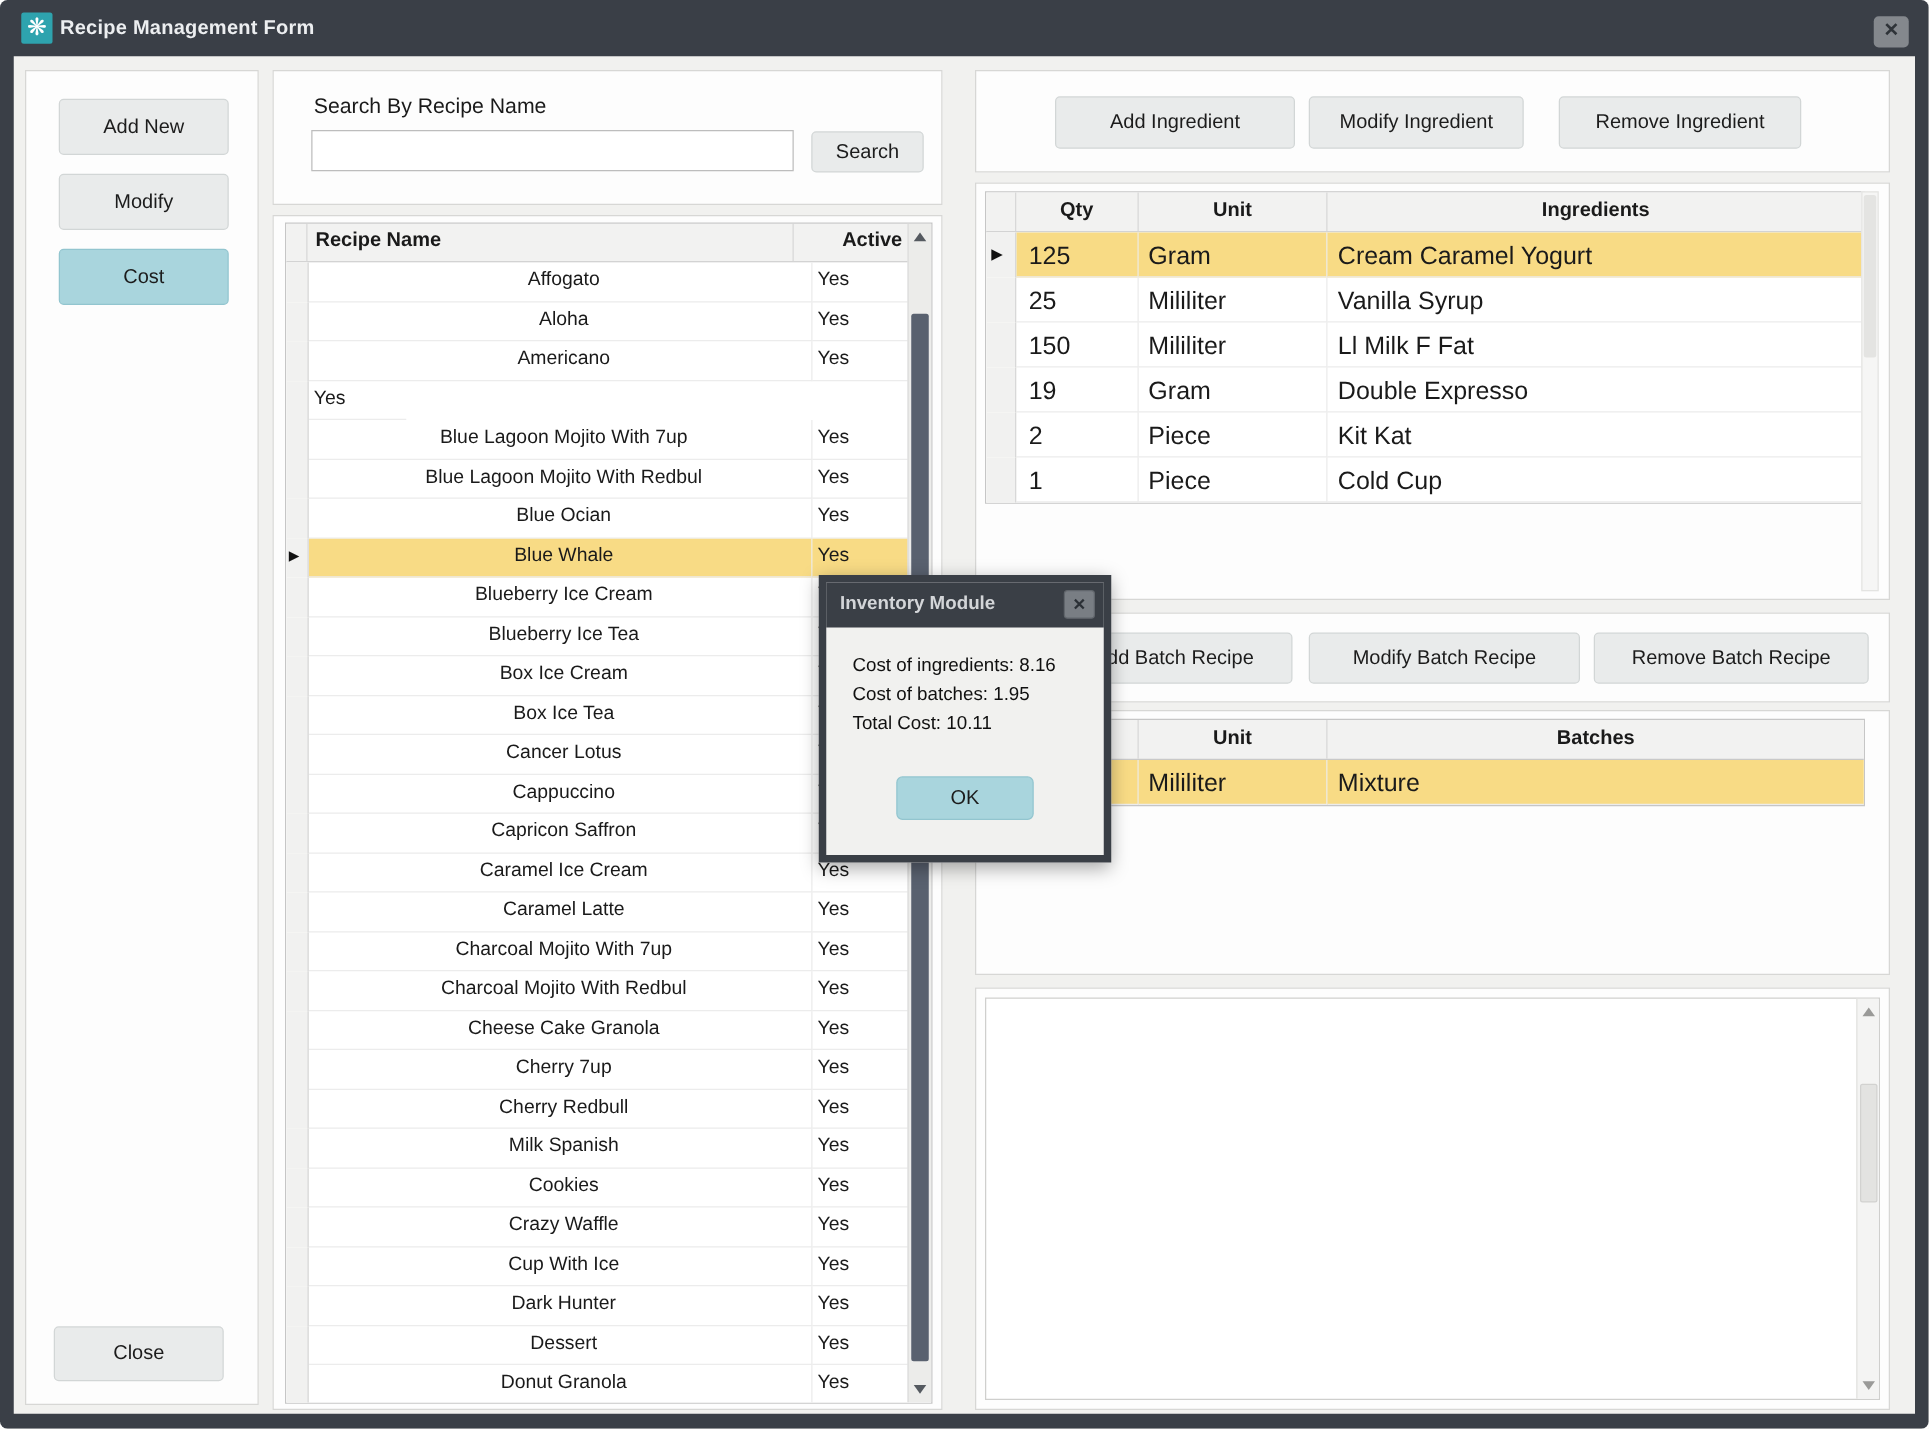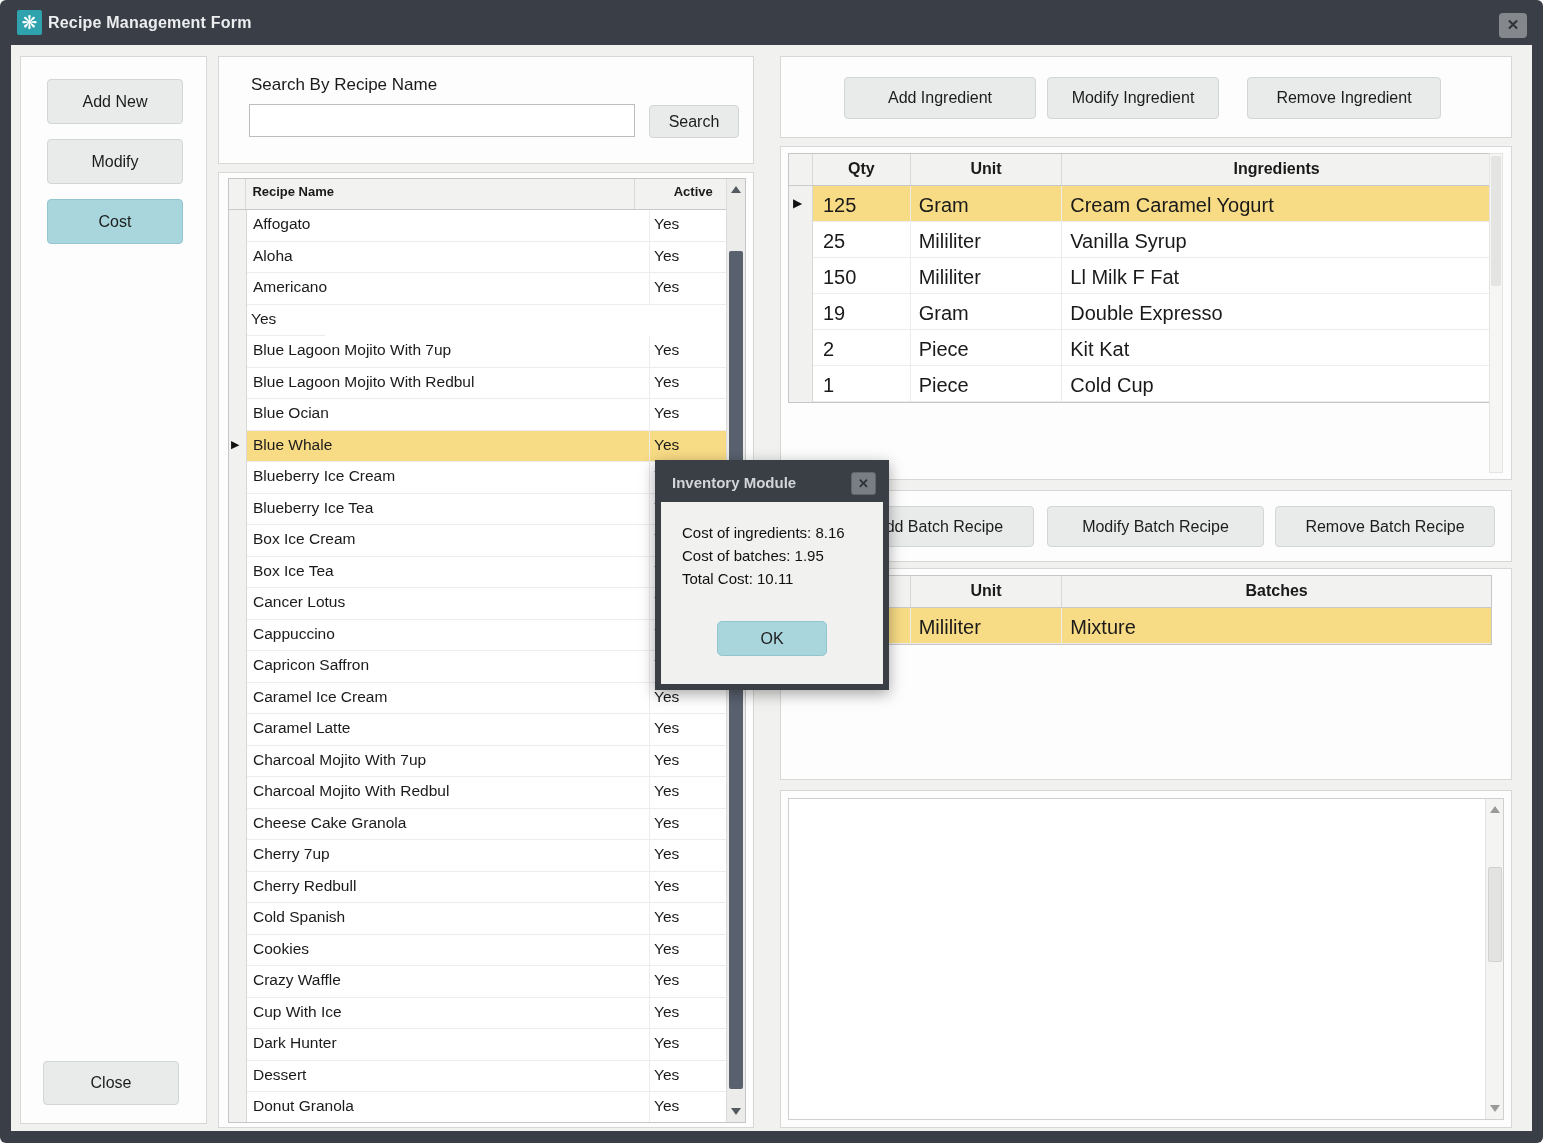--- a/index.html
+++ b/index.html
@@ -52,27 +52,27 @@
     border:1px solid #bdbdbd; background:#ffffff; font-size:15px; padding:0 8px;
     font-family:"Liberation Sans", sans-serif;
   }
   #search-btn { left:430px; top:48px; width:90px; height:33px; line-height:31px; }
   
   #recipe-panel { left:207px; top:127px; width:536px; height:956px; }
   .rgrid {
     position:absolute; left:9px; top:5px; width:518px; height:945px;
     border:1px solid #c6c6c6; background:#ffffff; overflow:hidden;
   }
-  .rgrid-header { display:flex; height:31px; background:#f2f2f1; border-bottom:1px solid #c9c9c9; font-weight:bold; font-size:13px; }
+  .rgrid-header { display:flex; height:31px; background:#f2f2f1; border-bottom:1px solid #c9c9c9; font-weight:bold; font-size:16px; }
   .rgrid-header .c-hdr { width:18px; border-right:1px solid #d8d8d8; }
   .rgrid-header .c-name { width:403px; padding:5px 0 0 6px; border-right:1px solid #d8d8d8; }
   .rgrid-header .c-active { width:78px; padding:5px 0 0 4px;margin-left:35px; }
   .rrow { display:flex; height:31.5px; font-size:15.5px; background:#ffffff; }
   .rrow .c-hdr { width:18px; background:#f1f1f0; border-right:1px solid #d8d8d8; position:relative; }
-  .rrow .c-name { width:403px; padding:5px 0 0 6px; border-right:1px solid #ececec; border-bottom:1px solid #ececec; white-space:nowrap; overflow:hidden; }
+  .rrow .c-name { width:403px; padding:5px 0 0 6px; border-right:1px solid #ececec; border-bottom:1px solid #ececec; white-space:nowrap; overflow:hidden;text-align:center; }
   .rrow .c-active { width:78px; padding:5px 0 0 4px; border-bottom:1px solid #ececec; }
   .rrow.selected .c-name, .rrow.selected .c-active { background:#f8db85; }
   .rrow .c-hdr::after { content:"▶"; position:absolute; left:2px; top:7px; font-size:11px; color:#111; visibility:hidden; }
   .rrow.selected .c-hdr::after { visibility:visible; }
   .rgrid-scroll {
     position:absolute; right:0; top:0; width:19px; height:100%;
     background:#ececea; border-left:1px solid #dcdcdc;
   }
   .sb-arrow { position:absolute; left:0; width:100%; height:20px; }
   .sb-arrow::after { content:""; position:absolute; left:4px; border-left:5px solid transparent; border-right:5px solid transparent; }
@@ -293,21 +293,21 @@
             </div>
 
             <div class="rrow">
               <div class="c-hdr"></div>
               <div class="c-name">Cherry Redbull</div>
               <div class="c-active">Yes</div>
             </div>
 
             <div class="rrow">
               <div class="c-hdr"></div>
-              <div class="c-name">Cold Spanish</div>
+              <div class="c-name">Milk Spanish</div>
               <div class="c-active">Yes</div>
             </div>
 
             <div class="rrow">
               <div class="c-hdr"></div>
               <div class="c-name">Cookies</div>
               <div class="c-active">Yes</div>
             </div>
 
             <div class="rrow">

